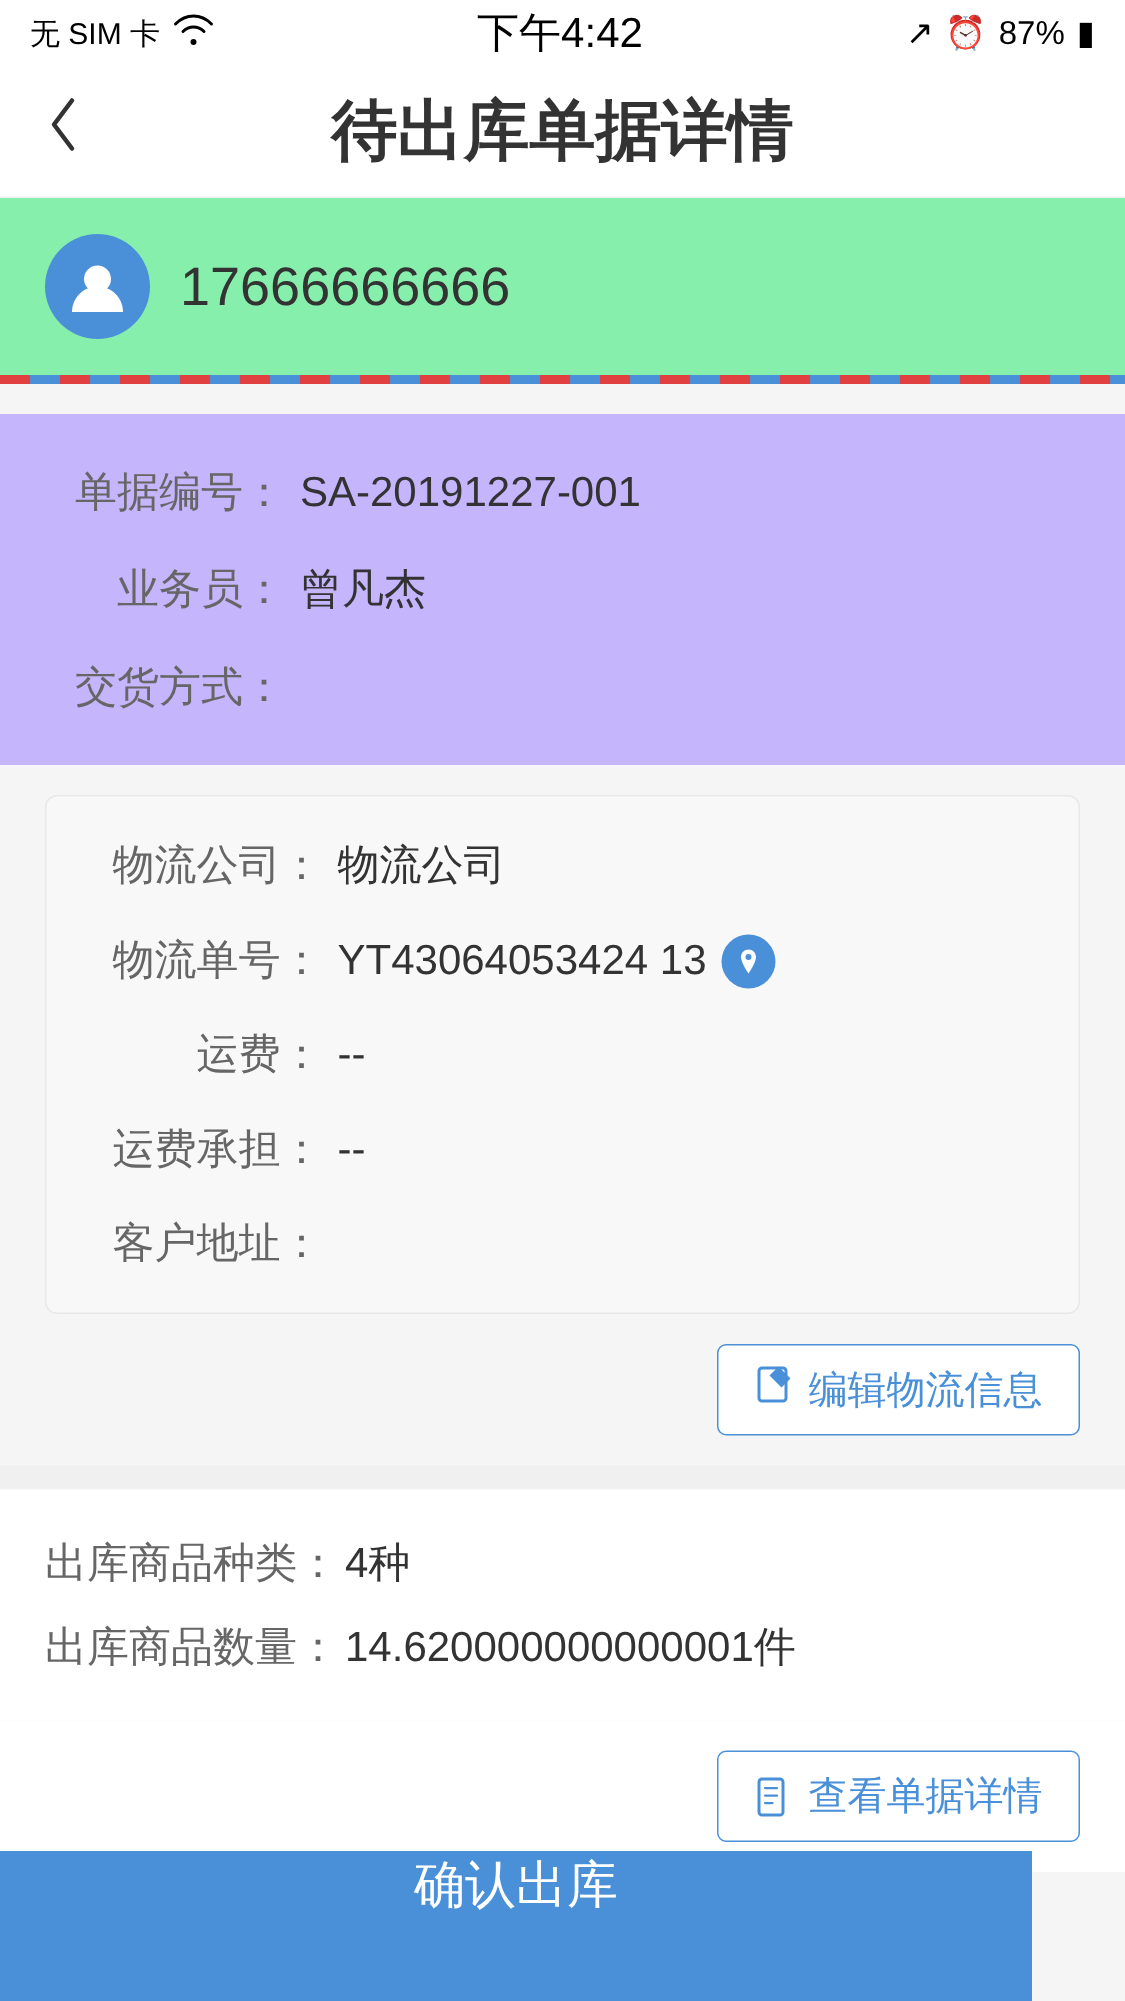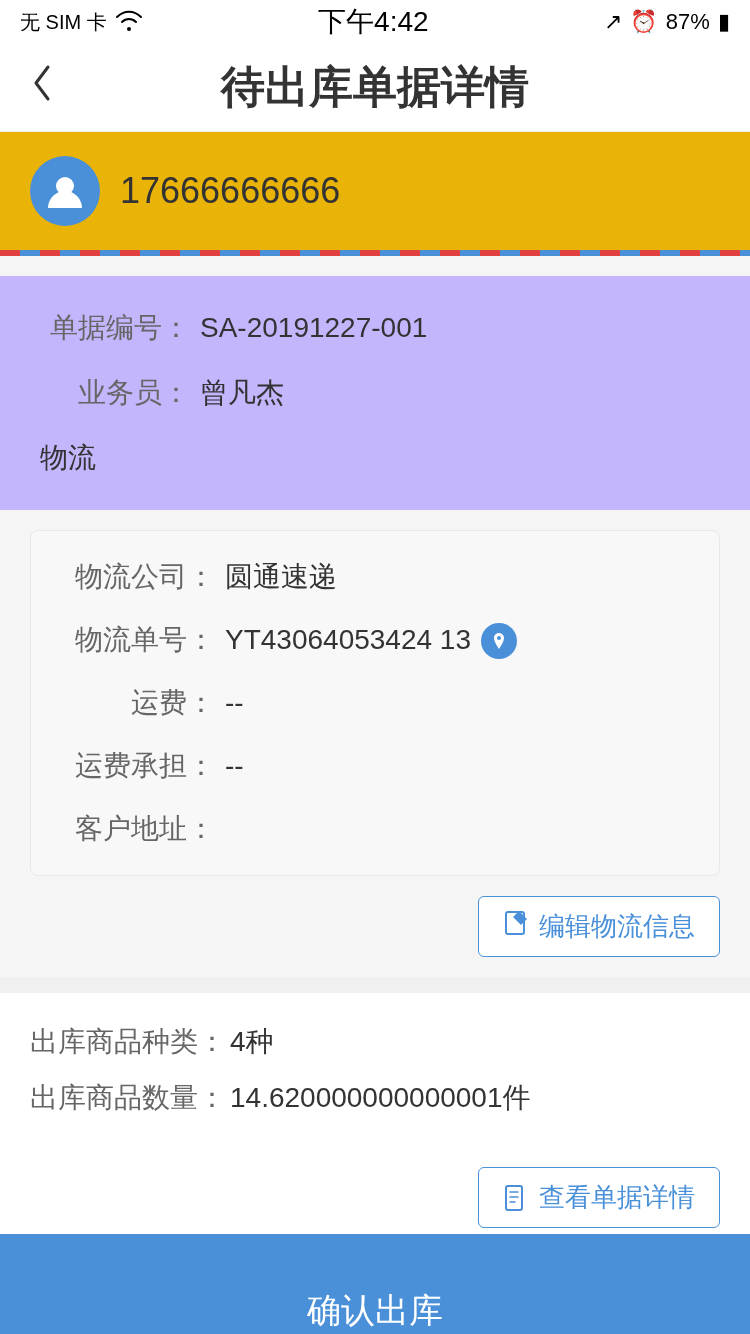--- a/index.html
+++ b/index.html
@@ -59,21 +59,21 @@
       background: repeating-linear-gradient(
         90deg,
         #e04040 0px, #e04040 20px,
         #4a90d9 20px, #4a90d9 40px
       );
       margin: 0;
     }
 
     
     .customer-header {
-      background: #eab308;
+      background: #86efac;
       padding: 24px 30px;
       display: flex;
       align-items: center;
       gap: 20px;
     }
     .avatar-circle {
       width: 70px;
       height: 70px;
       border-radius: 50%;
       background: #4a90d9;
@@ -232,25 +232,25 @@
       flex: 1;
       background: #f5f5f5;
       min-height: 180px;
     }
 
     
     .confirm-btn-area {
       position: fixed;
       bottom: 0;
       left: 0;
-      width: 750px;
+      width: 688px;
       background: #4a90d9;
       height: 100px;
       display: flex;
-      align-items: flex-end;
+      align-items: flex-start;
       justify-content: center;
       cursor: pointer;
     }
     .confirm-btn-text {
       color: #fff;
       font-size: 34px;
       font-weight: 500;
     }
   </style>
 </head>
@@ -300,28 +300,28 @@
 <div class="info-section">
   <div class="info-row">
     <span class="info-label">单据编号：</span>
     <span class="info-value">SA-20191227-001</span>
   </div>
   <div class="info-row">
     <span class="info-label">业务员：</span>
     <span class="info-value">曾凡杰</span>
   </div>
   <div class="info-row">
-    <span class="info-value">物流</span>
+    <span class="info-label">交货方式：</span>
   </div>
 </div>
 
 <div class="logistics-card">
   <div class="logistics-row">
     <span class="logistics-label">物流公司：</span>
-    <span class="logistics-value">圆通速递</span>
+    <span class="logistics-value">物流公司</span>
   </div>
   <div class="logistics-row">
     <span class="logistics-label">物流单号：</span>
     <span class="logistics-value">
       <span>YT43064053424 13</span>
       <span class="location-icon">
         <svg viewBox="0 0 20 20" fill="none">
           <path d="M10 2C7.2 2 5 4.2 5 7c0 4 5 11 5 11s5-7 5-11c0-2.8-2.2-5-5-5zm0 7a2 2 0 110-4 2 2 0 010 4z" fill="#fff"></path>
         </svg>
       </span>

